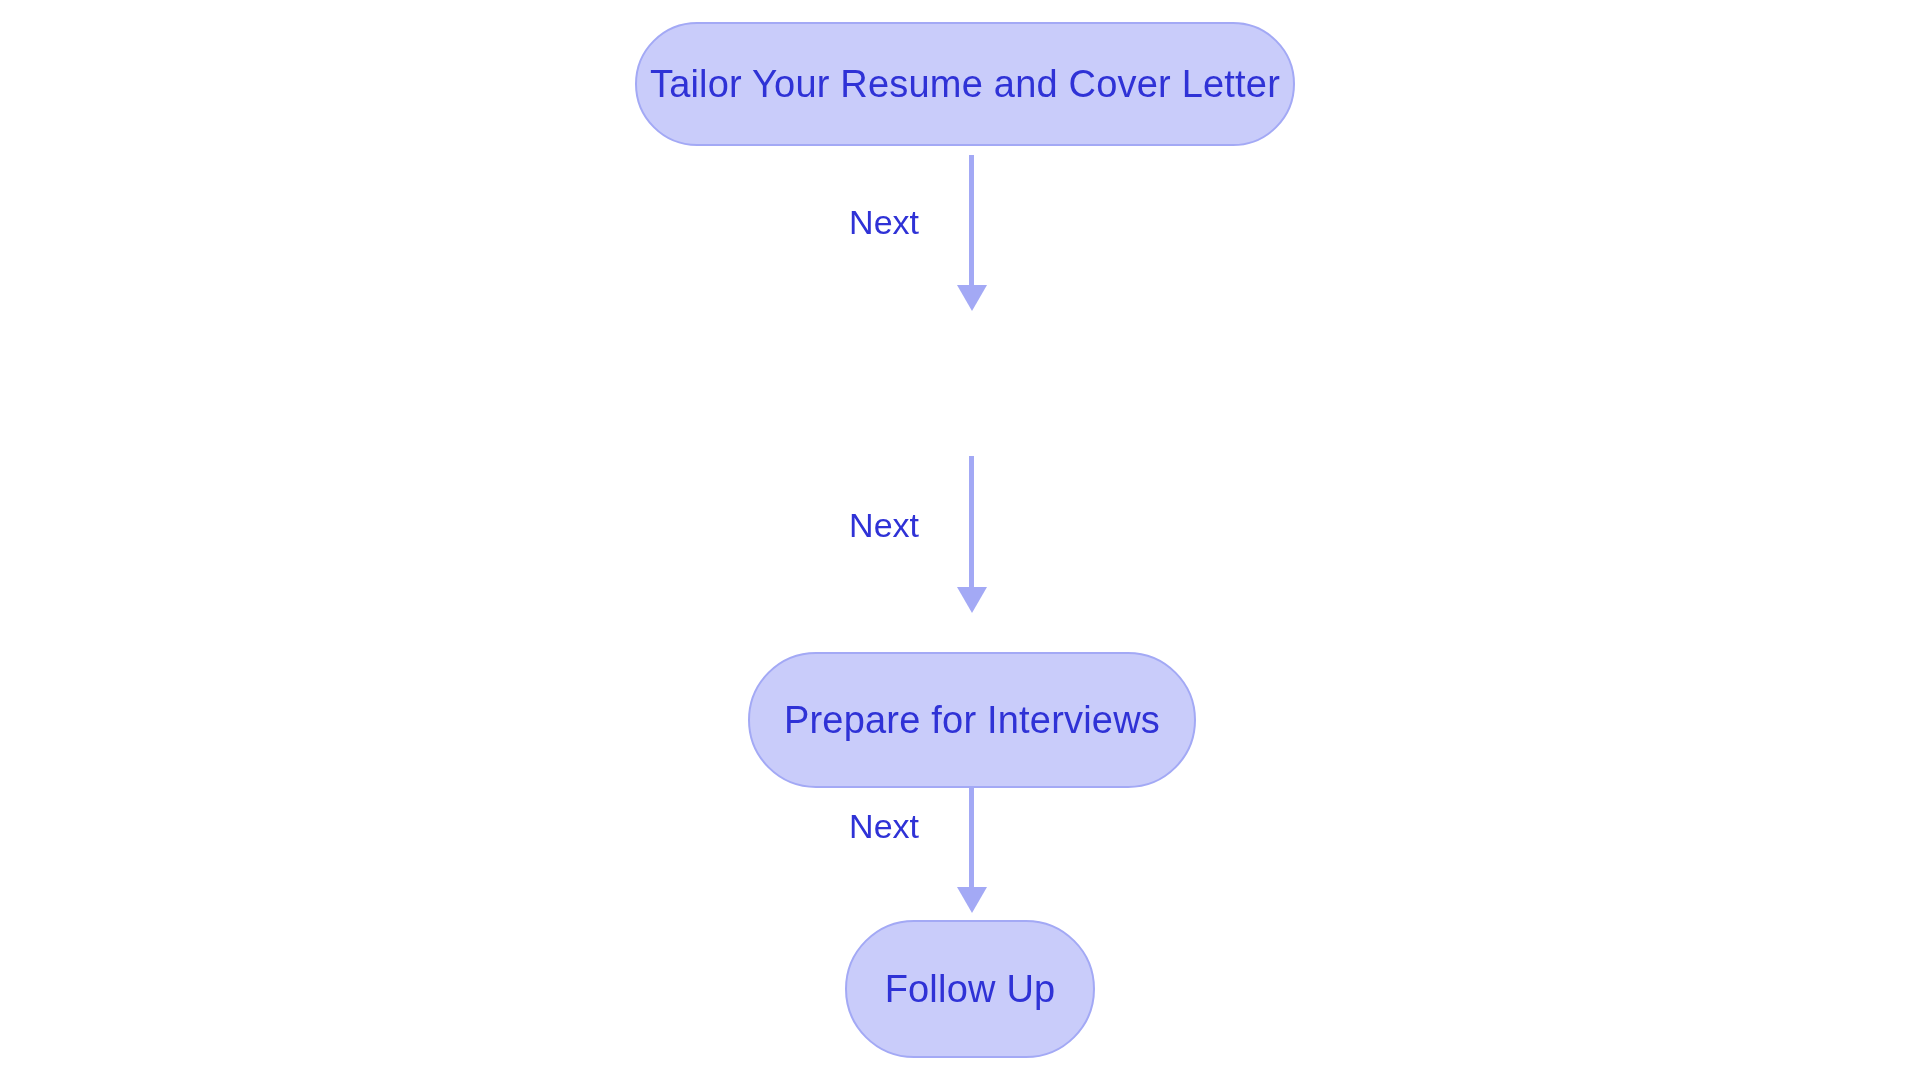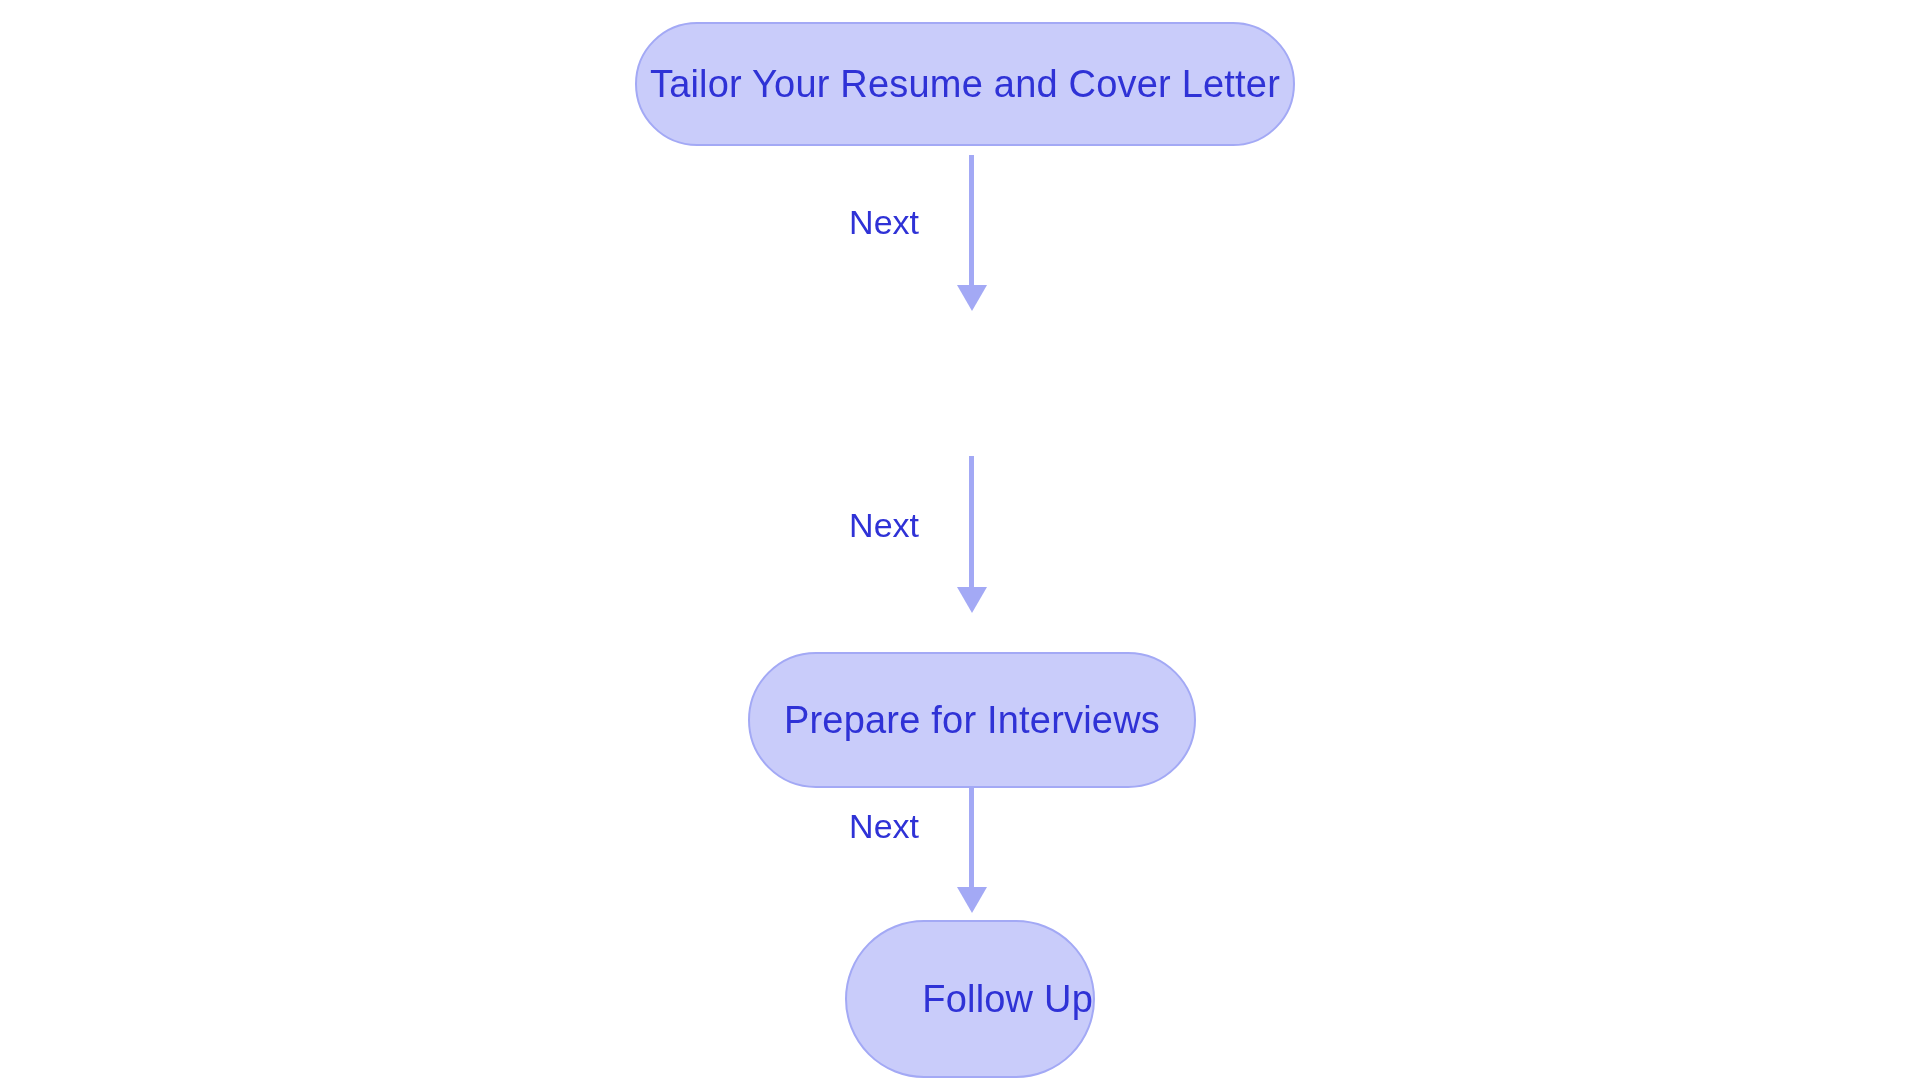--- a/index.html
+++ b/index.html
@@ -40,21 +40,21 @@
 
   .node-label {
     color: #2f32d6;
     line-height: 1;
   }
 
   
   #node-0 { left: 635px;  top: 22px;   width: 660px; height: 124px; }
   #node-1 { left: 712px;  top: 320px;  width: 520px; height: 136px; }
   #node-2 { left: 748px;  top: 620px;  width: 448px; height: 136px; margin-top: 32px; }
-  #node-3 { left: 845px;  top: 920px;  width: 250px; height: 158px; justify-content: flex-end; }
+  #node-3 { left: 845px;  top: 920px;  width: 250px; height: 138px; }
 
   
   .edge {
     position: absolute;
     z-index: 1;
   }
   .edge-line {
     position: absolute;
     width: 5px;
     background: #a3a9f5;

